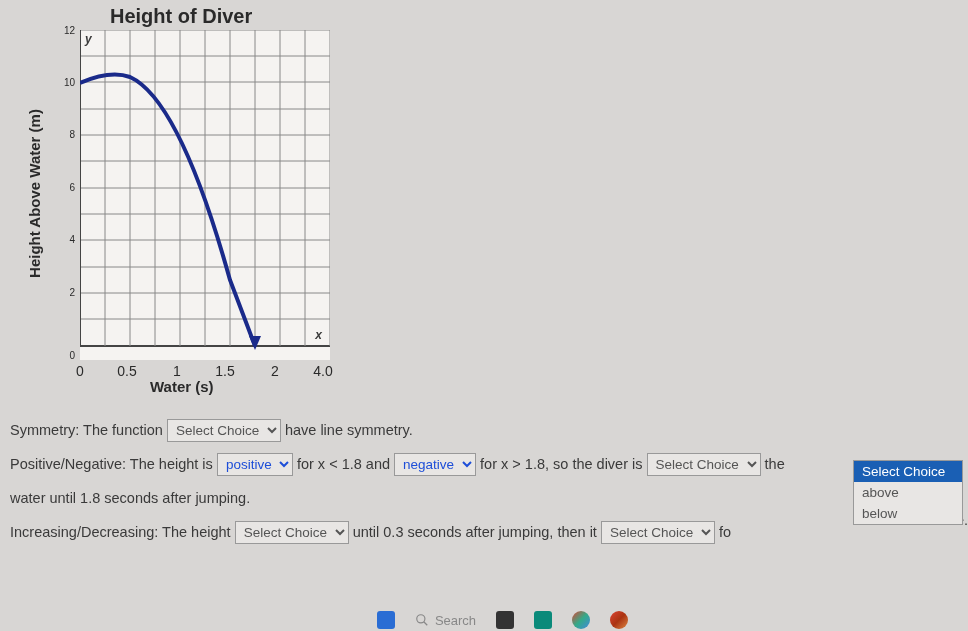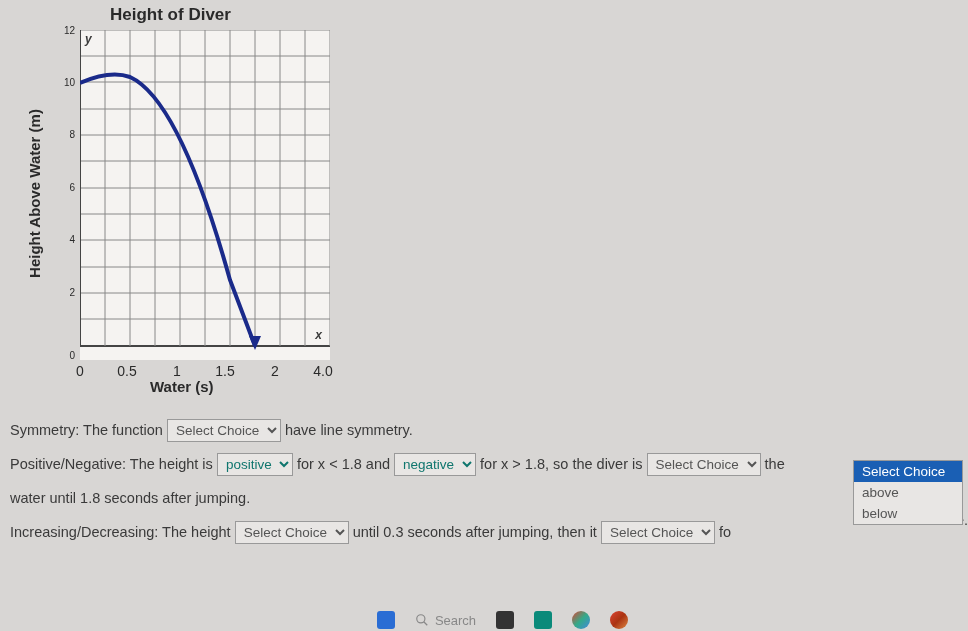--- a/index.html
+++ b/index.html
@@ -16,21 +16,21 @@
     position: absolute;
     top: 5px;
     left: 10px;
     width: 340px;
     height: 390px;
   }
   .chart-title {
     position: absolute;
     top: 0;
     left: 100px;
-    font-size: 17px;
+    font-size: 20px;
     font-weight: bold;
     color: #2a2a2a;
   }
   .ylabel {
     position: absolute;
     left: -60px;
     top: 180px;
     transform: rotate(-90deg);
     transform-origin: center;
     font-weight: bold;
@@ -81,21 +81,21 @@
   }
   .content .row { display: block; margin-bottom: 2px; }
   select.choice {
     border: 1px solid #999;
     background: #e8e6e4;
     font-size: 13.5px;
     padding: 2px 4px;
     color: #555;
     font-family: inherit;
   }
-  select.positive { color: #0f766e; }
+  select.positive { color: #1d4ed8; }
   .dropdown-pop {
     position: absolute;
     top: 460px;
     right: 5px;
     width: 110px;
     background: #e8e6e4;
     border: 1px solid #999;
     font-size: 13.5px;
     z-index: 10;
   }

